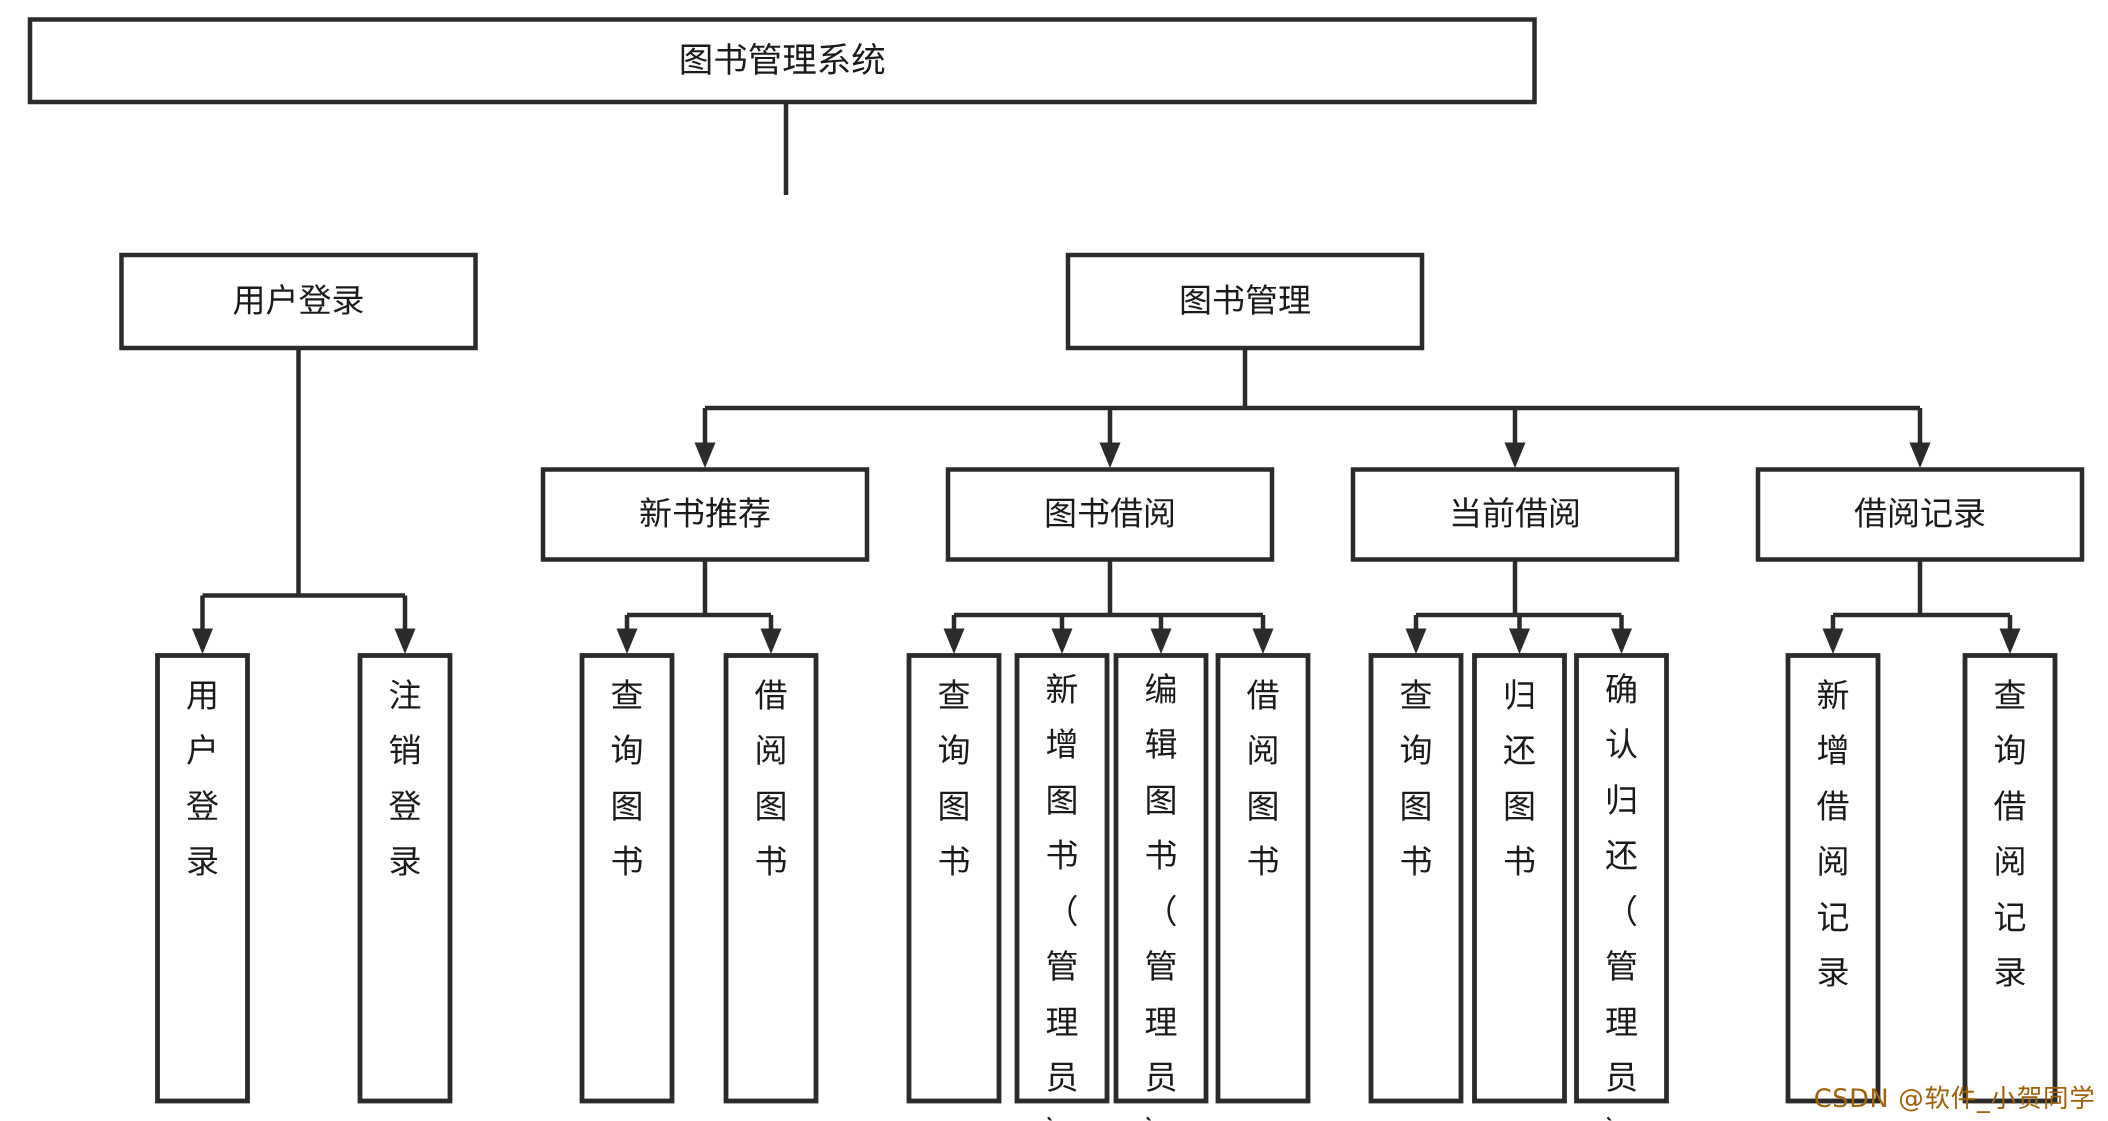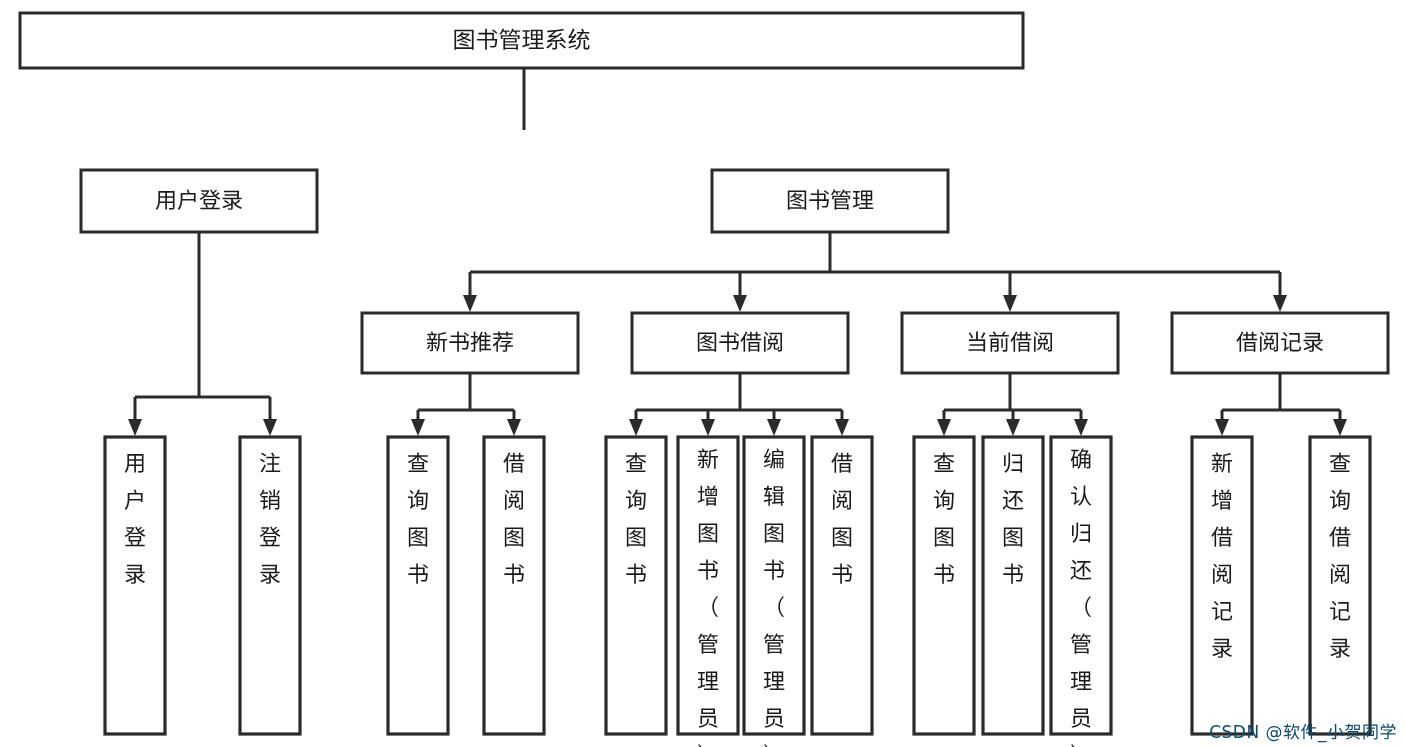--- a/index.html
+++ b/index.html
@@ -35,21 +35,21 @@
   .connector{
     stroke:#2b2b2b;
     stroke-width:3;
     fill:none;
     stroke-linecap:butt;
   }
   .arrow-head{fill:#2b2b2b;}
   .watermark{
     position:absolute;
     right:8px;bottom:4px;
-    color:#0c4a6e;
+    color:#a16207;
     font-size:17px;
     font-family:"DejaVu Sans","Liberation Sans",sans-serif;
     letter-spacing:.5px;
     white-space:nowrap;
     user-select:none;
   }
 </style>
 </head>
 <body>
 

